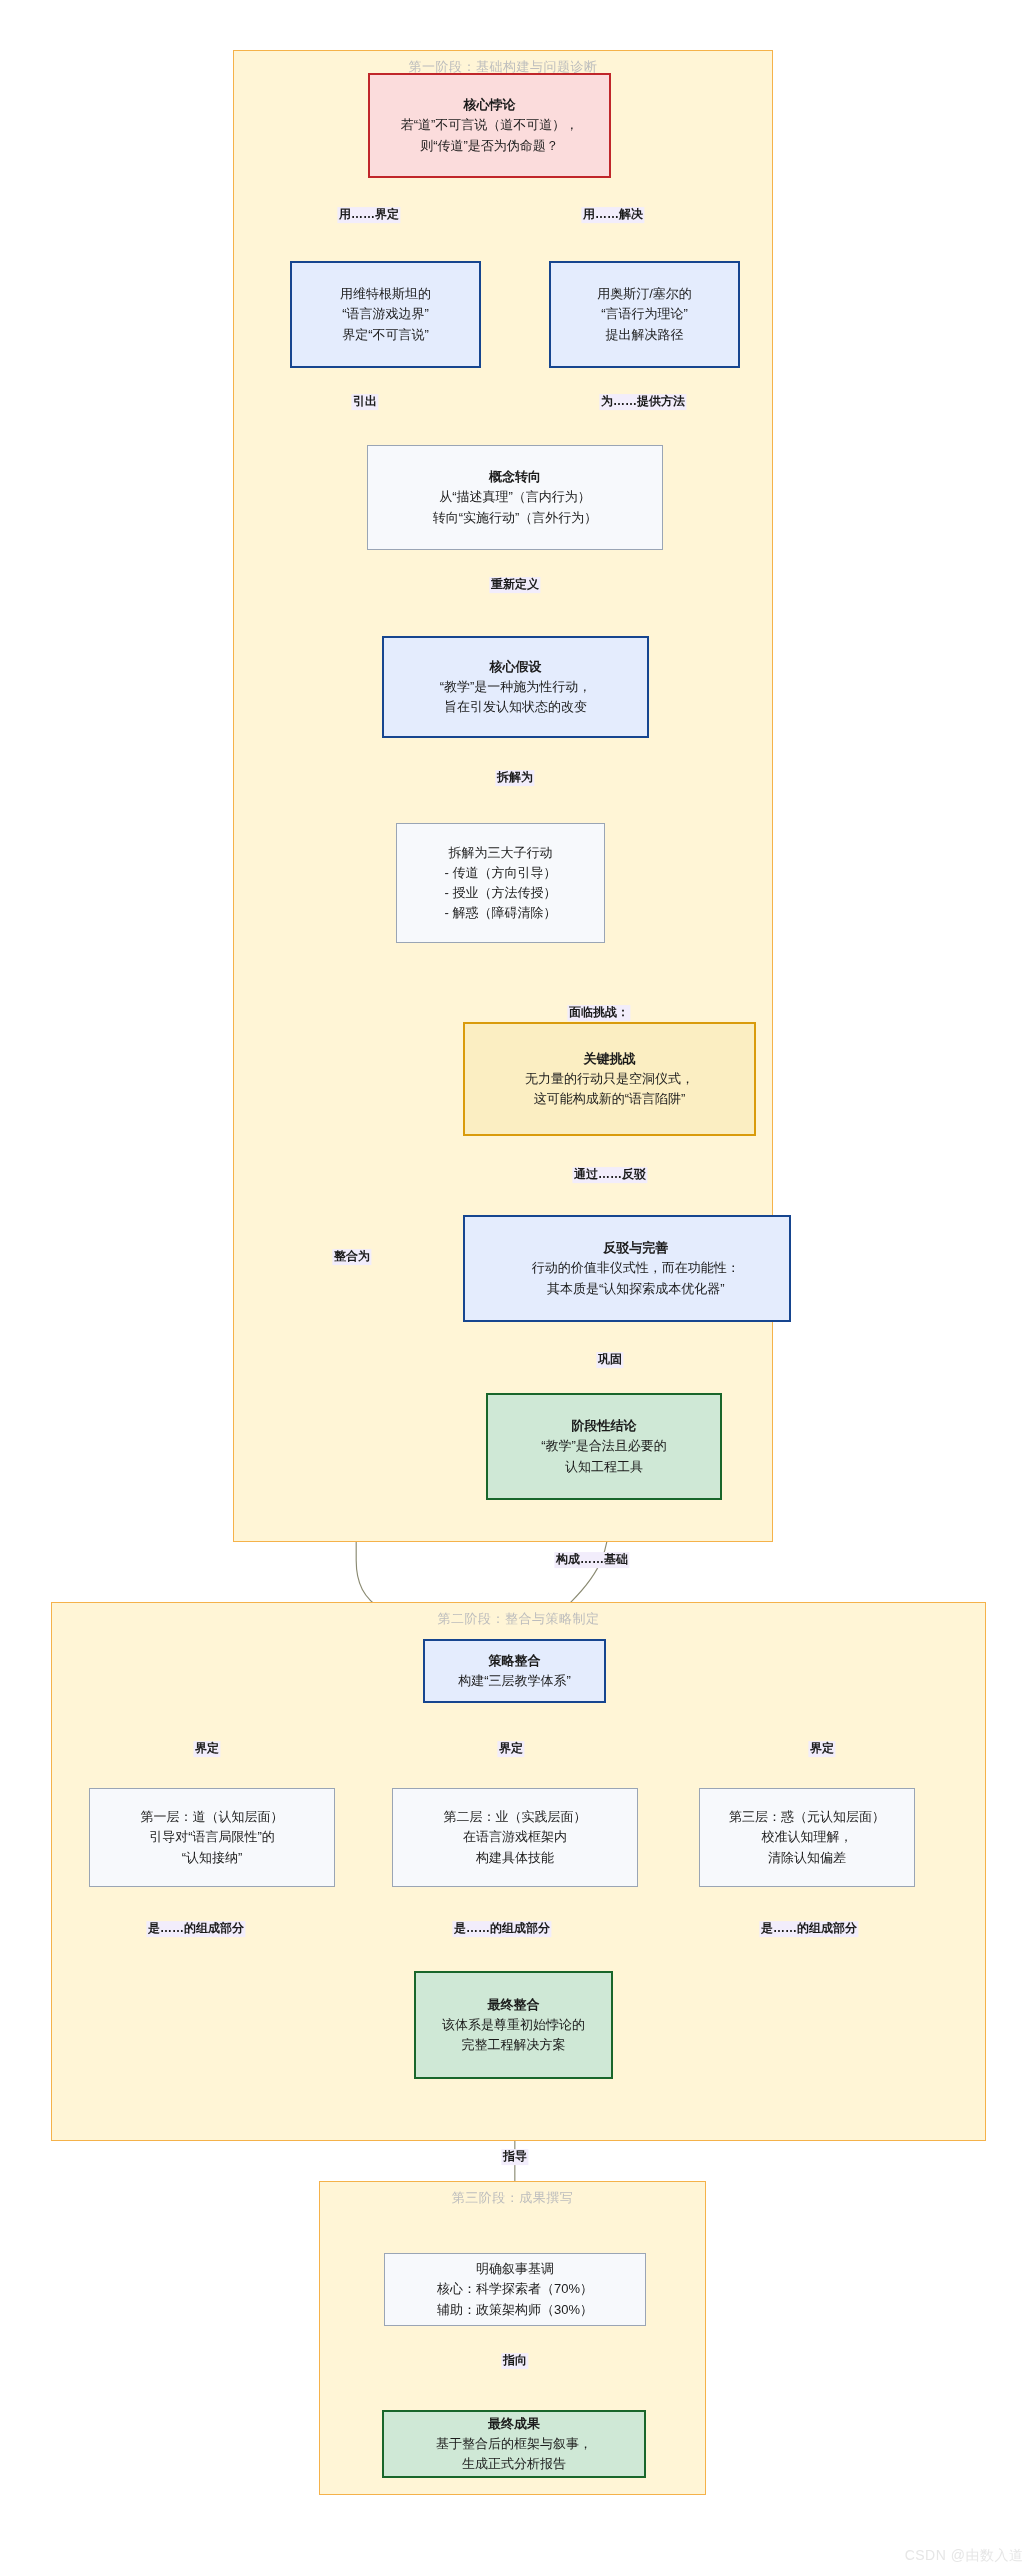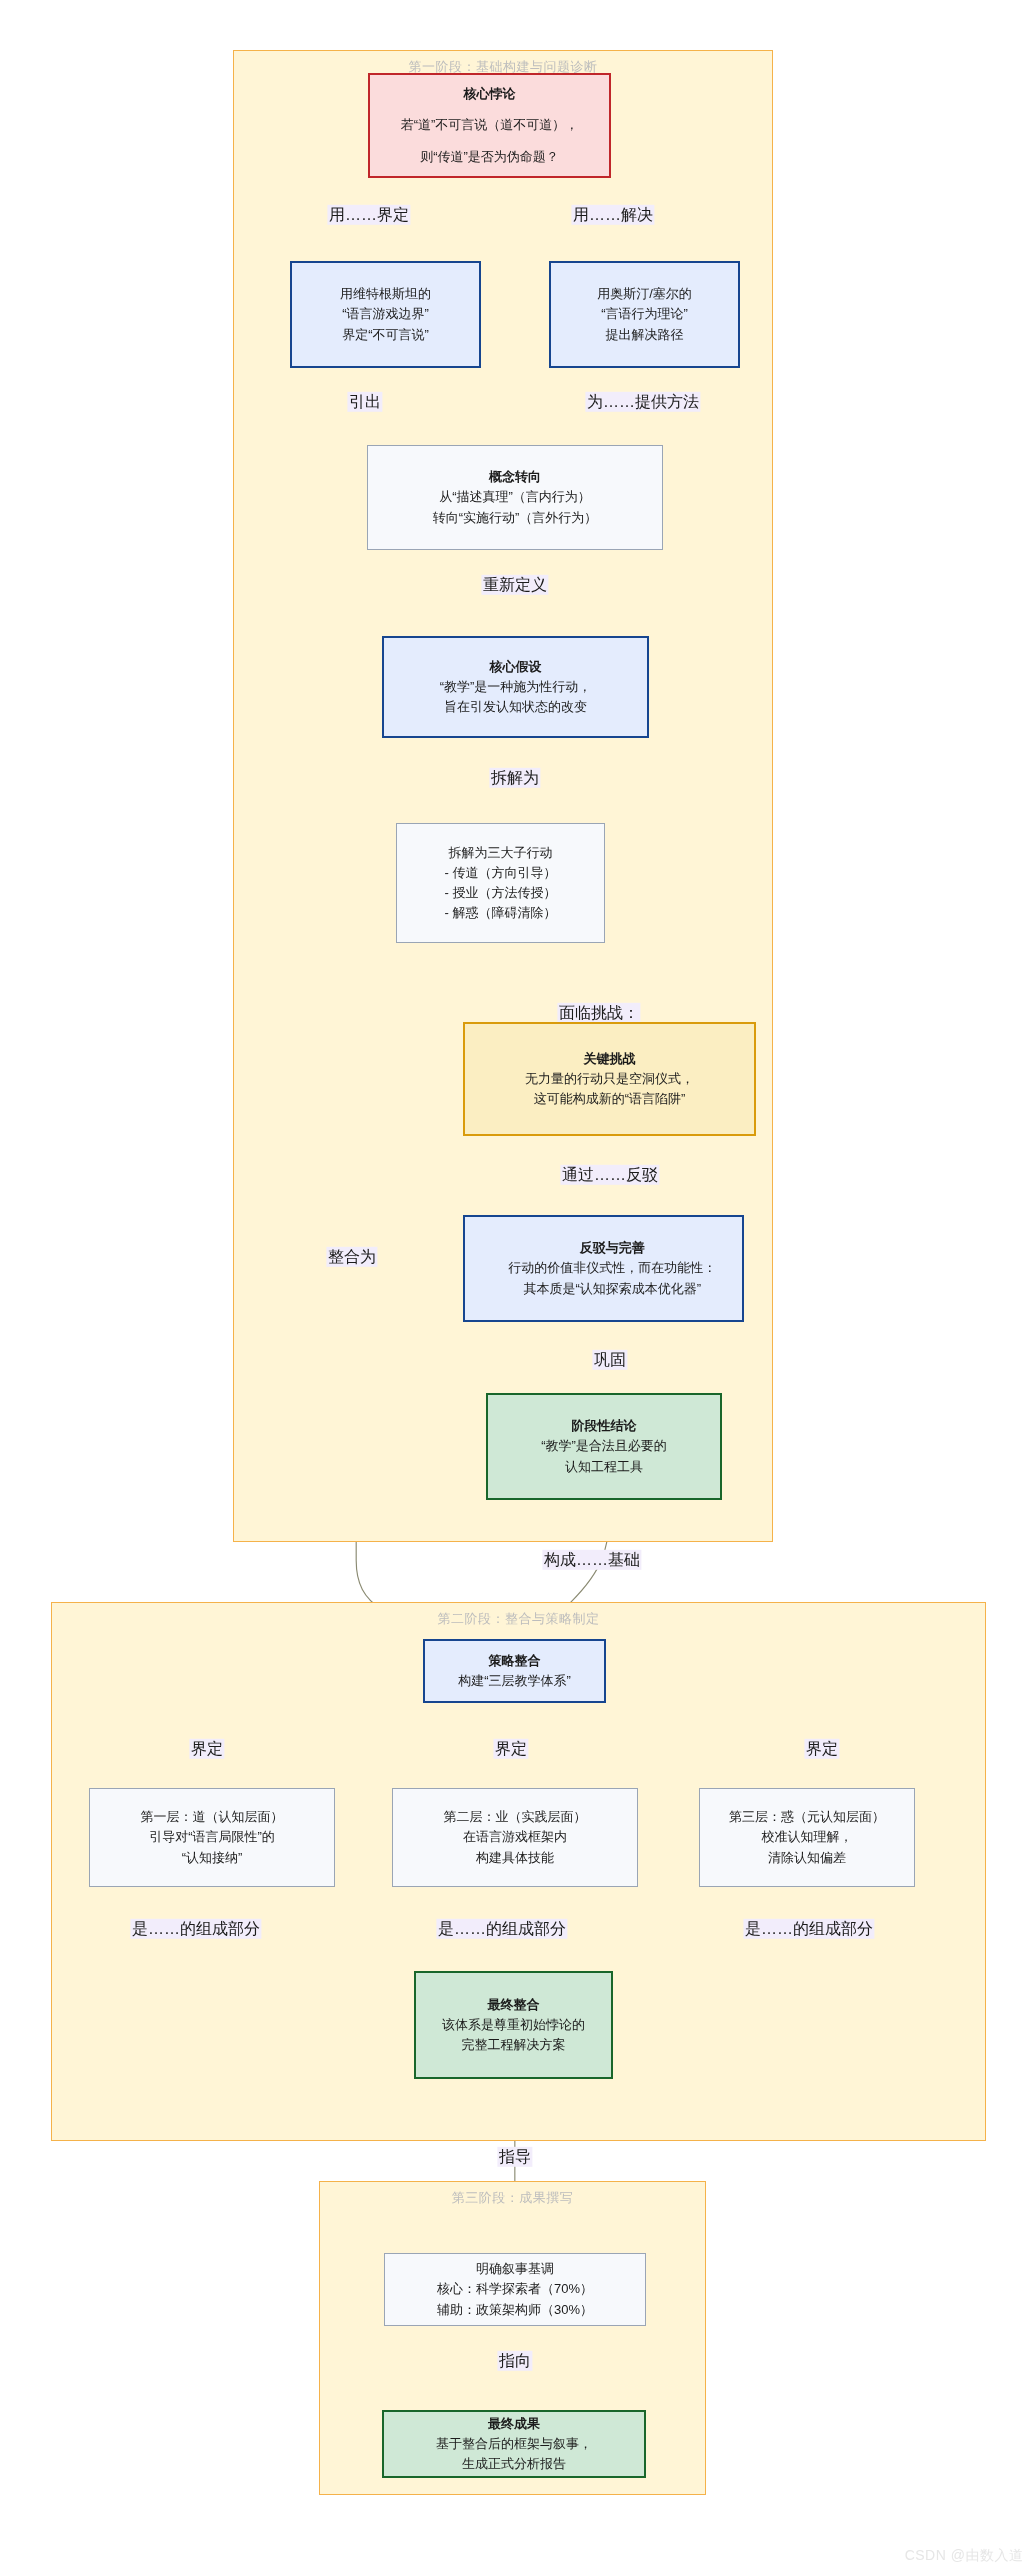--- a/index.html
+++ b/index.html
@@ -37,37 +37,38 @@
     align-items:center;
     justify-content:center;
     text-align:center;
     line-height:1.55;
     font-size:13px;
     color:#1b1b1b;
     padding:5.2px 7.3px;
   }
   .node .t{font-weight:bold;display:block;}
   .node .l{display:block;}
-  .n-red{background:#fbdcdc;border:2.6px solid #c0262a;gap:11px;}
+  .n-red{background:#fbdcdc;border:2.6px solid #c0262a;}
   .n-blue{background:#e4ecfd;border:2.6px solid #16458f;}
   .n-blue-thin{background:#e4ecfd;border:2.1px solid #16458f;}
   .n-orange{background:#fbeec2;border:2.1px solid #d99b0c;}
   .n-green{background:#cfe8d6;border:2.1px solid #19662b;}
   .n-greyborder{background:#f7f9fc;border:1px solid #9aa5b5;}
 
   
   .elabel{
     position:absolute;
     background:#f2edfb;
     color:#1b1b1b;
-    font-size:16px;
+    font-size:12px;
     line-height:1.15;
     padding:1px 1.6px;
     white-space:nowrap;
     transform:translate(-50%,-50%);
+    font-weight:bold;
   }
 
   .watermark{
     position:absolute;
     right:13.6px;bottom:11.5px;
     color:#e6e6e6;
     font-size:14px;
     letter-spacing:0.5px;
     user-select:none;
   }
@@ -179,21 +180,21 @@
   <div class="elabel" style="left:599px;top:1013px;">面临挑战：</div>
 
   <div class="node n-orange" style="left:463px;top:1022px;width:293px;height:114px;">
     <span class="t">关键挑战</span>
     <span class="l">无力量的行动只是空洞仪式，</span>
     <span class="l">这可能构成新的“语言陷阱”</span>
   </div>
 
   <div class="elabel" style="left:610px;top:1175px;">通过……反驳</div>
 
-  <div class="node n-blue" style="left:463px;top:1215px;width:281px;height:107px;padding-left:25px;">
+  <div class="node n-blue" style="left:463px;top:1215px;width:328px;height:107px;padding-left:25px;">
     <span class="t">反驳与完善</span>
     <span class="l">行动的价值非仪式性，而在功能性：</span>
     <span class="l">其本质是“认知探索成本优化器”</span>
   </div>
 
   <div class="elabel" style="left:610px;top:1360px;">巩固</div>
   <div class="elabel" style="left:352px;top:1257px;">整合为</div>
 
   <div class="node n-green" style="left:486px;top:1393px;width:236px;height:107px;">
     <span class="t">阶段性结论</span>

